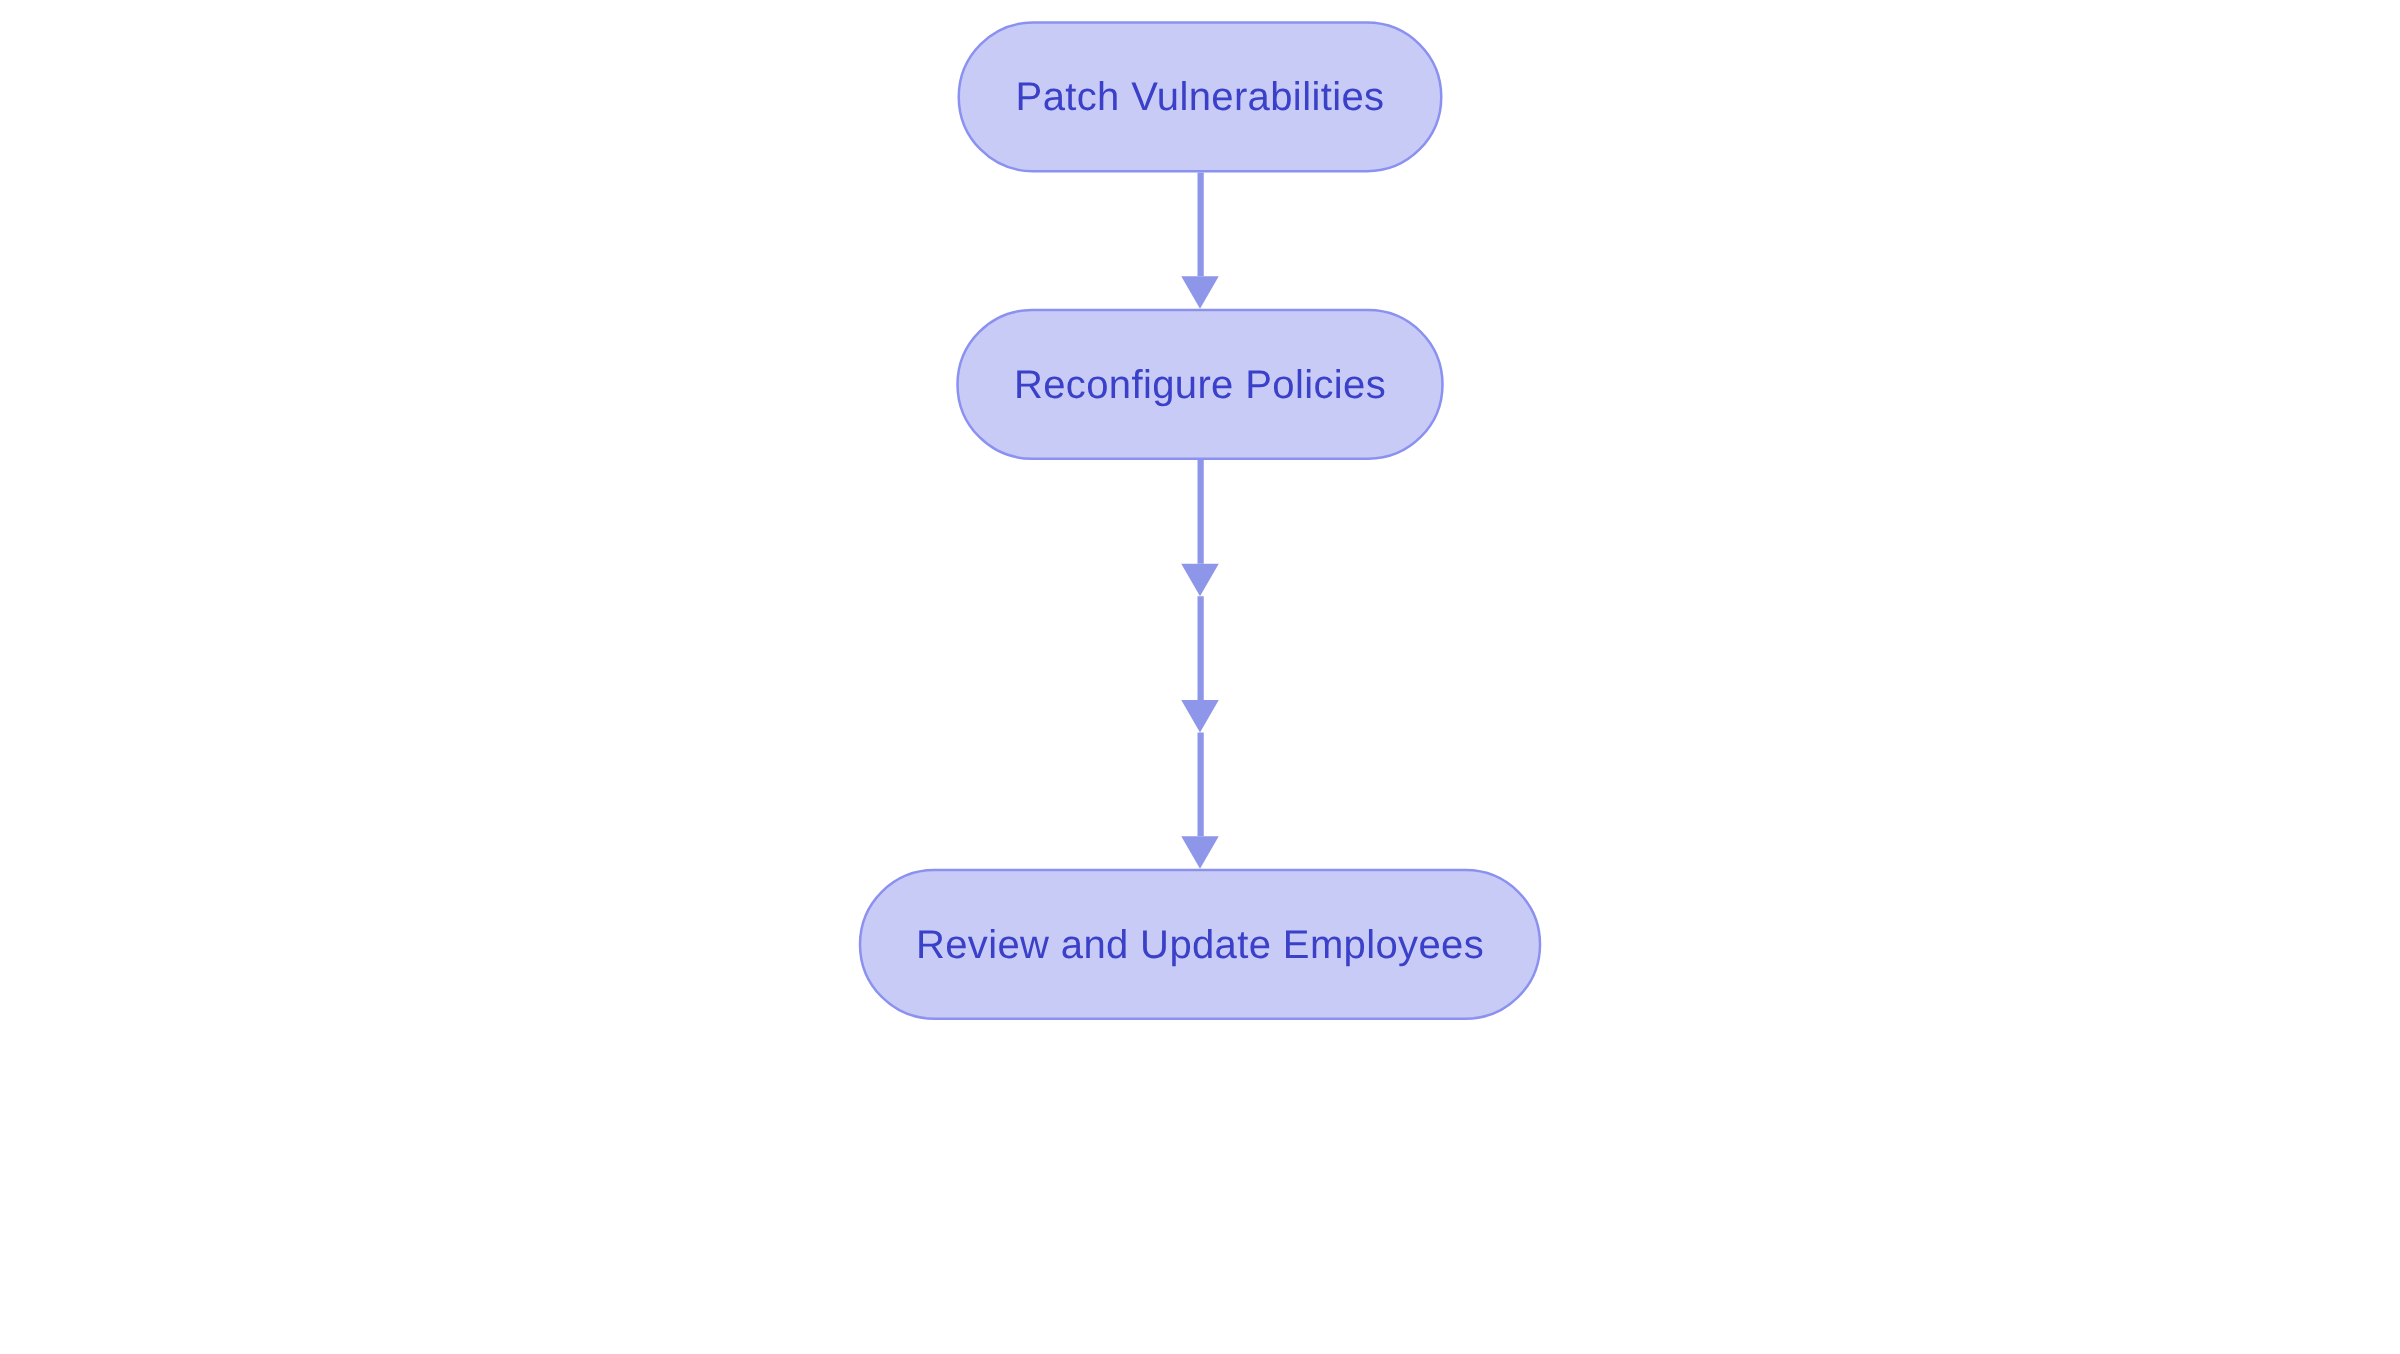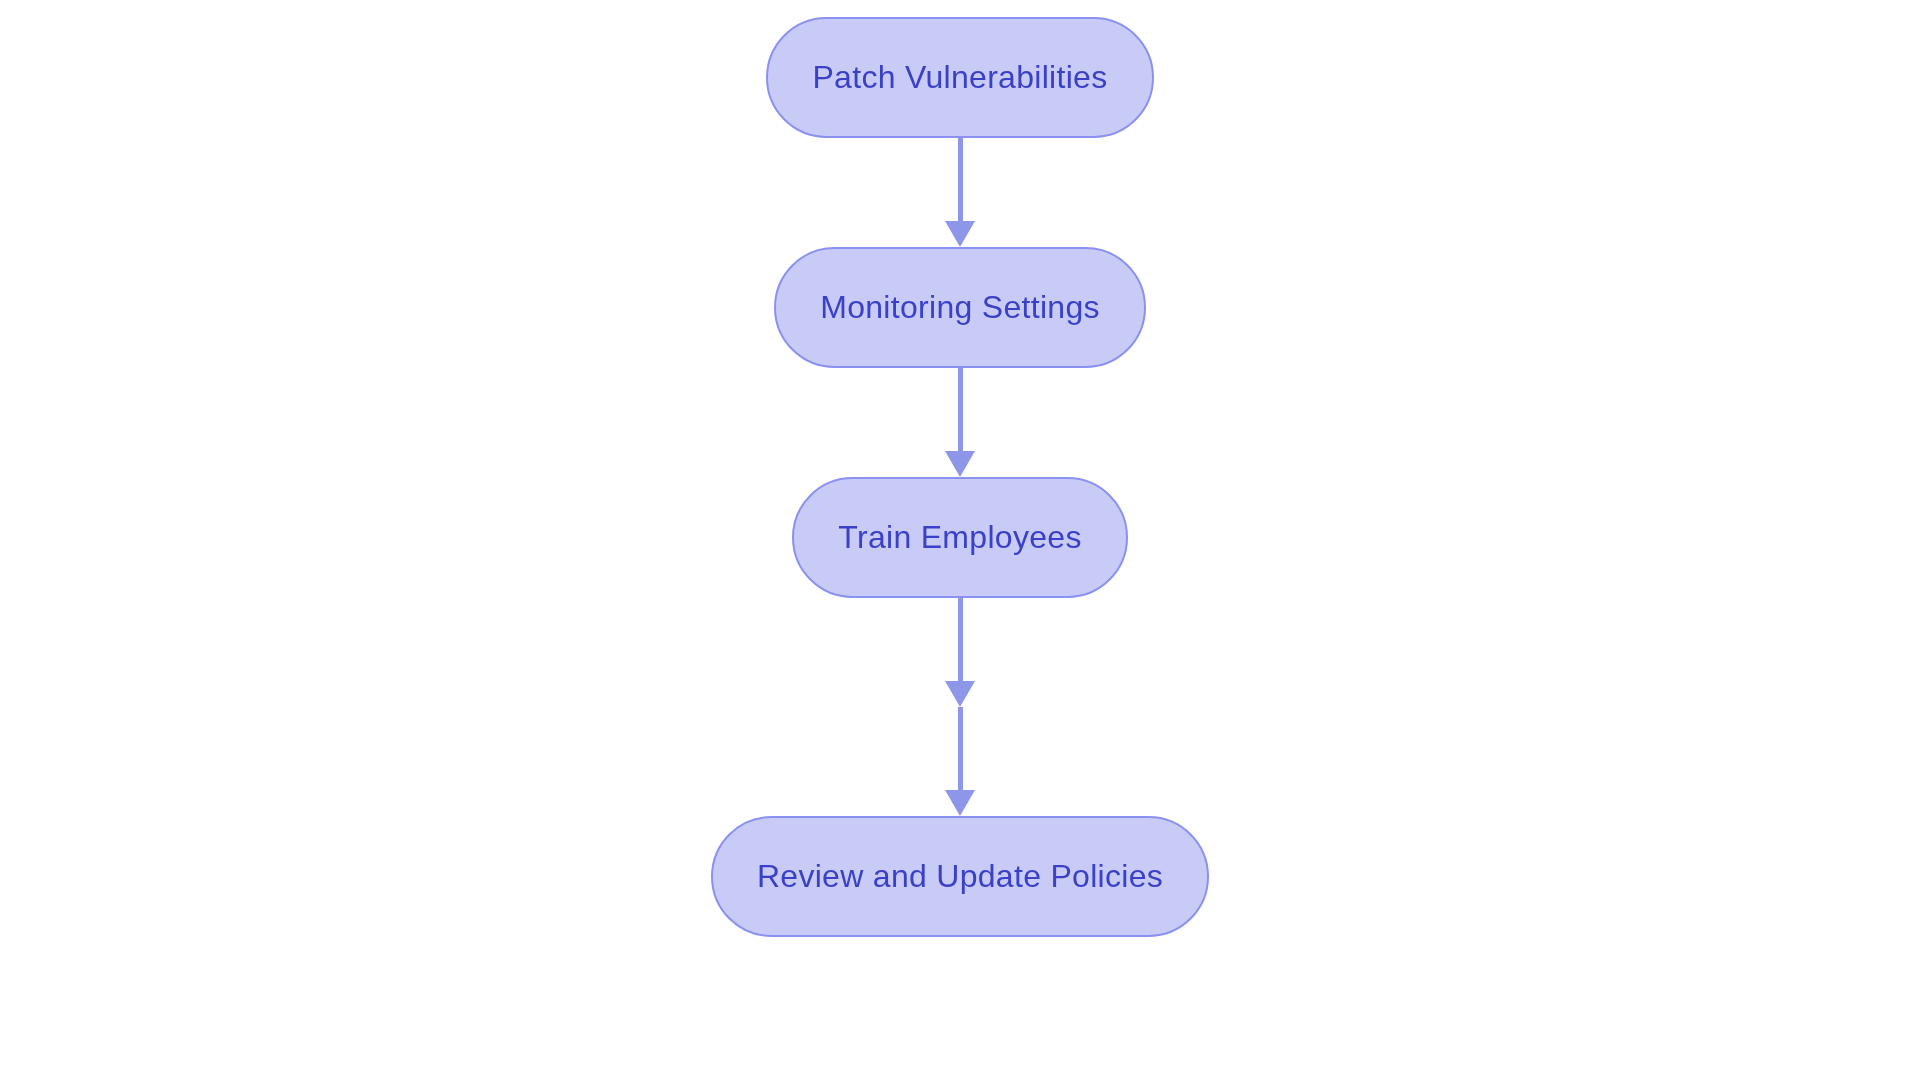--- a/index.html
+++ b/index.html
@@ -68,41 +68,38 @@
     <div class="node">
       <span>Patch Vulnerabilities</span>
     </div>
 
     <div class="connector">
       <div class="stem"></div>
       <div class="head"></div>
     </div>
 
     <div class="node">
-      <span>Monitoring Settings</span>
-    </div>
-
-    <div class="connector">
-      <div class="stem"></div>
-      <div class="head"></div>
-    </div>
-
-    <div class="node">
-      <span>Train Employees</span>
+      <span>Reconfigure Policies</span>
     </div>
 
     <div class="connector">
       <div class="stem"></div>
       <div class="head"></div>
     </div>
 
 
     <div class="connector">
       <div class="stem"></div>
       <div class="head"></div>
     </div>
 
+
+    <div class="connector">
+      <div class="stem"></div>
+      <div class="head"></div>
+    </div>
+
     <div class="node">
-      <span>Review and Update Policies</span>
+      <span>Review and Update Employees</span>
     </div>
 
   </div>
 </div>
 
 </body></html>

